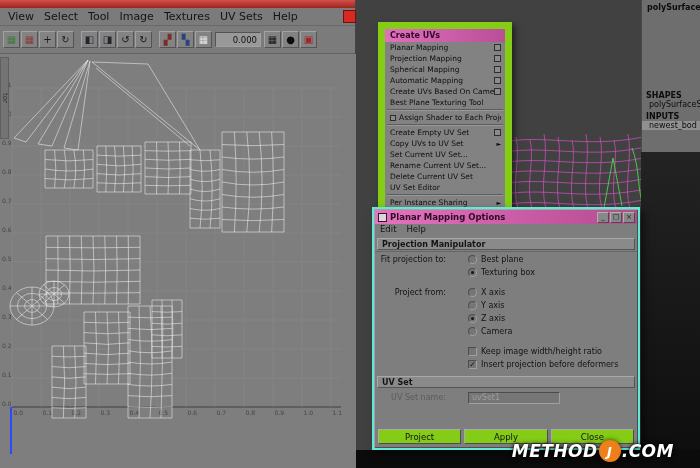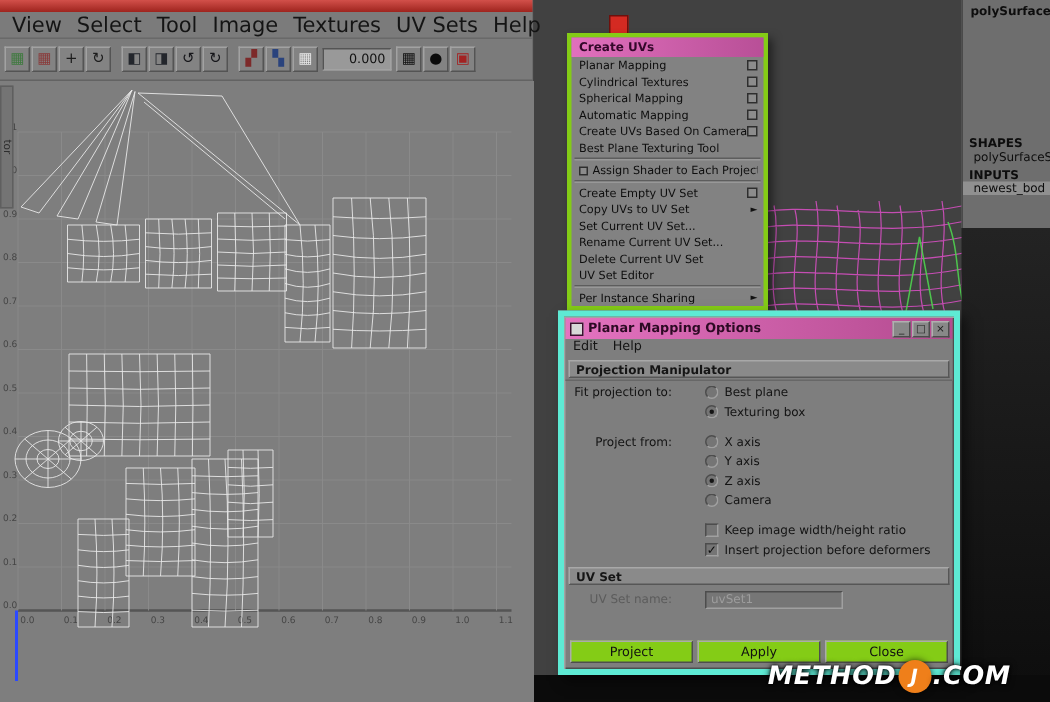--- a/index.html
+++ b/index.html
@@ -20,51 +20,51 @@
   .cb-item{padding-left:7px;white-space:nowrap;}
   .cb-item.sel{background:#909090;}
   #right-dark{left:641px;top:152px;width:59px;height:316px;background:linear-gradient(#232323,#0d0d0d);}
   #bottom-strip{left:350px;top:450px;width:350px;height:18px;background:#0b0b0b;}
 
   
   #uv-window{left:0;top:0;width:356px;height:468px;background:#7b7b7b;border-right:1px solid #454545;}
   #uv-titlebar{position:absolute;left:0;top:0;width:100%;height:8px;background:linear-gradient(#d2504a,#9e241e);}
   #uv-menubar{position:absolute;left:0;top:8px;width:100%;height:18px;background:#7b7b7b;
     border-bottom:1px solid #696969;display:flex;align-items:center;padding:0 3px;}
-  .menu-label{font-size:14px;color:#141414;padding:2px 5px;white-space:nowrap;}
+  .menu-label{font-size:11px;color:#141414;padding:2px 5px;white-space:nowrap;}
   #uv-red-icon{width:13px;height:13px;background:#d42a22;border:1px solid #6e100c;margin-left:40px;flex:none;}
   #uv-toolbar{position:absolute;left:0;top:26px;width:100%;height:28px;background:#7b7b7b;
     border-bottom:1px solid #636363;display:flex;align-items:center;padding:0 3px;gap:1px;}
   .tb-icon{width:17px;height:17px;flex:none;background:#838383;border:1px solid;
     border-color:#a2a2a2 #545454 #545454 #a2a2a2;display:flex;align-items:center;justify-content:center;
     font-size:10px;line-height:1;overflow:hidden;}
   .tb-sep{width:5px;height:20px;flex:none;}
   .tb-field{width:46px;height:15px;flex:none;background:#999;border:1px solid;
     border-color:#545454 #a2a2a2 #a2a2a2 #545454;font-size:8.5px;color:#111;
     display:flex;align-items:center;justify-content:flex-end;padding:0 3px;margin:0 2px;}
   #uv-canvas{position:absolute;left:0;top:54px;width:356px;height:414px;background:#7e7e7e;overflow:hidden;}
   #uv-svg{position:absolute;left:0;top:0;}
   #side-tab{position:absolute;left:0;top:3px;width:9px;height:82px;background:#747474;
     border:1px solid #5f5f5f;color:#2d2d2d;font-size:7px;writing-mode:vertical-rl;
     display:flex;align-items:center;justify-content:center;}
 
   
-  #create-uvs{left:378px;top:22px;width:134px;background:#828282;border:3px solid #84cc16;
+  #create-uvs{left:378px;top:22px;width:134px;background:#828282;border:7px solid #84cc16;
     box-shadow:3px 3px 6px rgba(0,0,0,.5);}
   #create-uvs-title{height:13px;background:linear-gradient(90deg,#e170bd,#b84f97);
     font-size:8px;font-weight:bold;color:#33082a;display:flex;align-items:center;padding-left:5px;}
   .menu-row{height:11px;display:flex;align-items:center;padding:0 4px 0 5px;font-size:7.5px;color:#0e0e0e;justify-content:center;}
   .menu-row .lbl{flex:1;white-space:nowrap;overflow:hidden;}
   .opt-box{width:7px;height:7px;border:1px solid #2e2e2e;background:#8c8c8c;flex:none;}
   .sub-arrow{font-size:6px;color:#111;flex:none;}
   .chk-left{width:6px;height:6px;border:1px solid #2e2e2e;background:#8c8c8c;margin-right:3px;flex:none;}
   .menu-sep{height:2px;border-top:1px solid #5d5d5d;border-bottom:1px solid #989898;margin:1px 2px;}
 
   
-  #opt-win{left:372px;top:207px;width:268px;height:243px;background:#7e7e7e;border:4px solid #5eead4;
+  #opt-win{left:372px;top:207px;width:268px;height:243px;background:#7e7e7e;border:2px solid #5eead4;
     box-shadow:inset 1px 1px 0 #a3a3a3,inset -1px -1px 0 #4e4e4e,4px 4px 8px rgba(0,0,0,.5);}
   #opt-titlebar{position:absolute;left:1px;top:1px;right:1px;height:14px;
     background:linear-gradient(90deg,#e473c0,#b44b90);display:flex;align-items:center;padding:0 2px;}
   #opt-win-icon{width:9px;height:9px;background:#d8d8d8;border:1px solid #3c1030;margin:0 3px 0 1px;flex:none;}
   #opt-title{font-size:8.5px;font-weight:bold;color:#2d0a24;flex:1;white-space:nowrap;overflow:hidden;}
   .win-btn{width:12px;height:11px;background:#888;border:1px solid;border-color:#b0b0b0 #4c4c4c #4c4c4c #b0b0b0;
     font-size:7px;line-height:9px;text-align:center;color:#1c1c1c;margin-left:1px;flex:none;}
   #opt-menubar{position:absolute;left:1px;top:15px;right:1px;height:28px;background:#7e7e7e;
     border-bottom:1px solid #676767;display:flex;padding-left:0;}
   #opt-menubar .menu-label{font-size:8.5px;padding:0 5px;}
@@ -255,21 +255,21 @@
   </div>
 
   <div id="create-uvs" class="abs">
     <div id="create-uvs-title">Create UVs</div>
     <div id="create-uvs-items">
         <div class="menu-row">
           <span class="lbl">Planar Mapping</span>
           <span class="opt-box"></span>
         </div>
         <div class="menu-row">
-          <span class="lbl">Cylindrical Textures</span>
+          <span class="lbl">Projection Mapping</span>
           <span class="opt-box"></span>
         </div>
         <div class="menu-row">
           <span class="lbl">Spherical Mapping</span>
           <span class="opt-box"></span>
         </div>
         <div class="menu-row">
           <span class="lbl">Automatic Mapping</span>
           <span class="opt-box"></span>
         </div>

